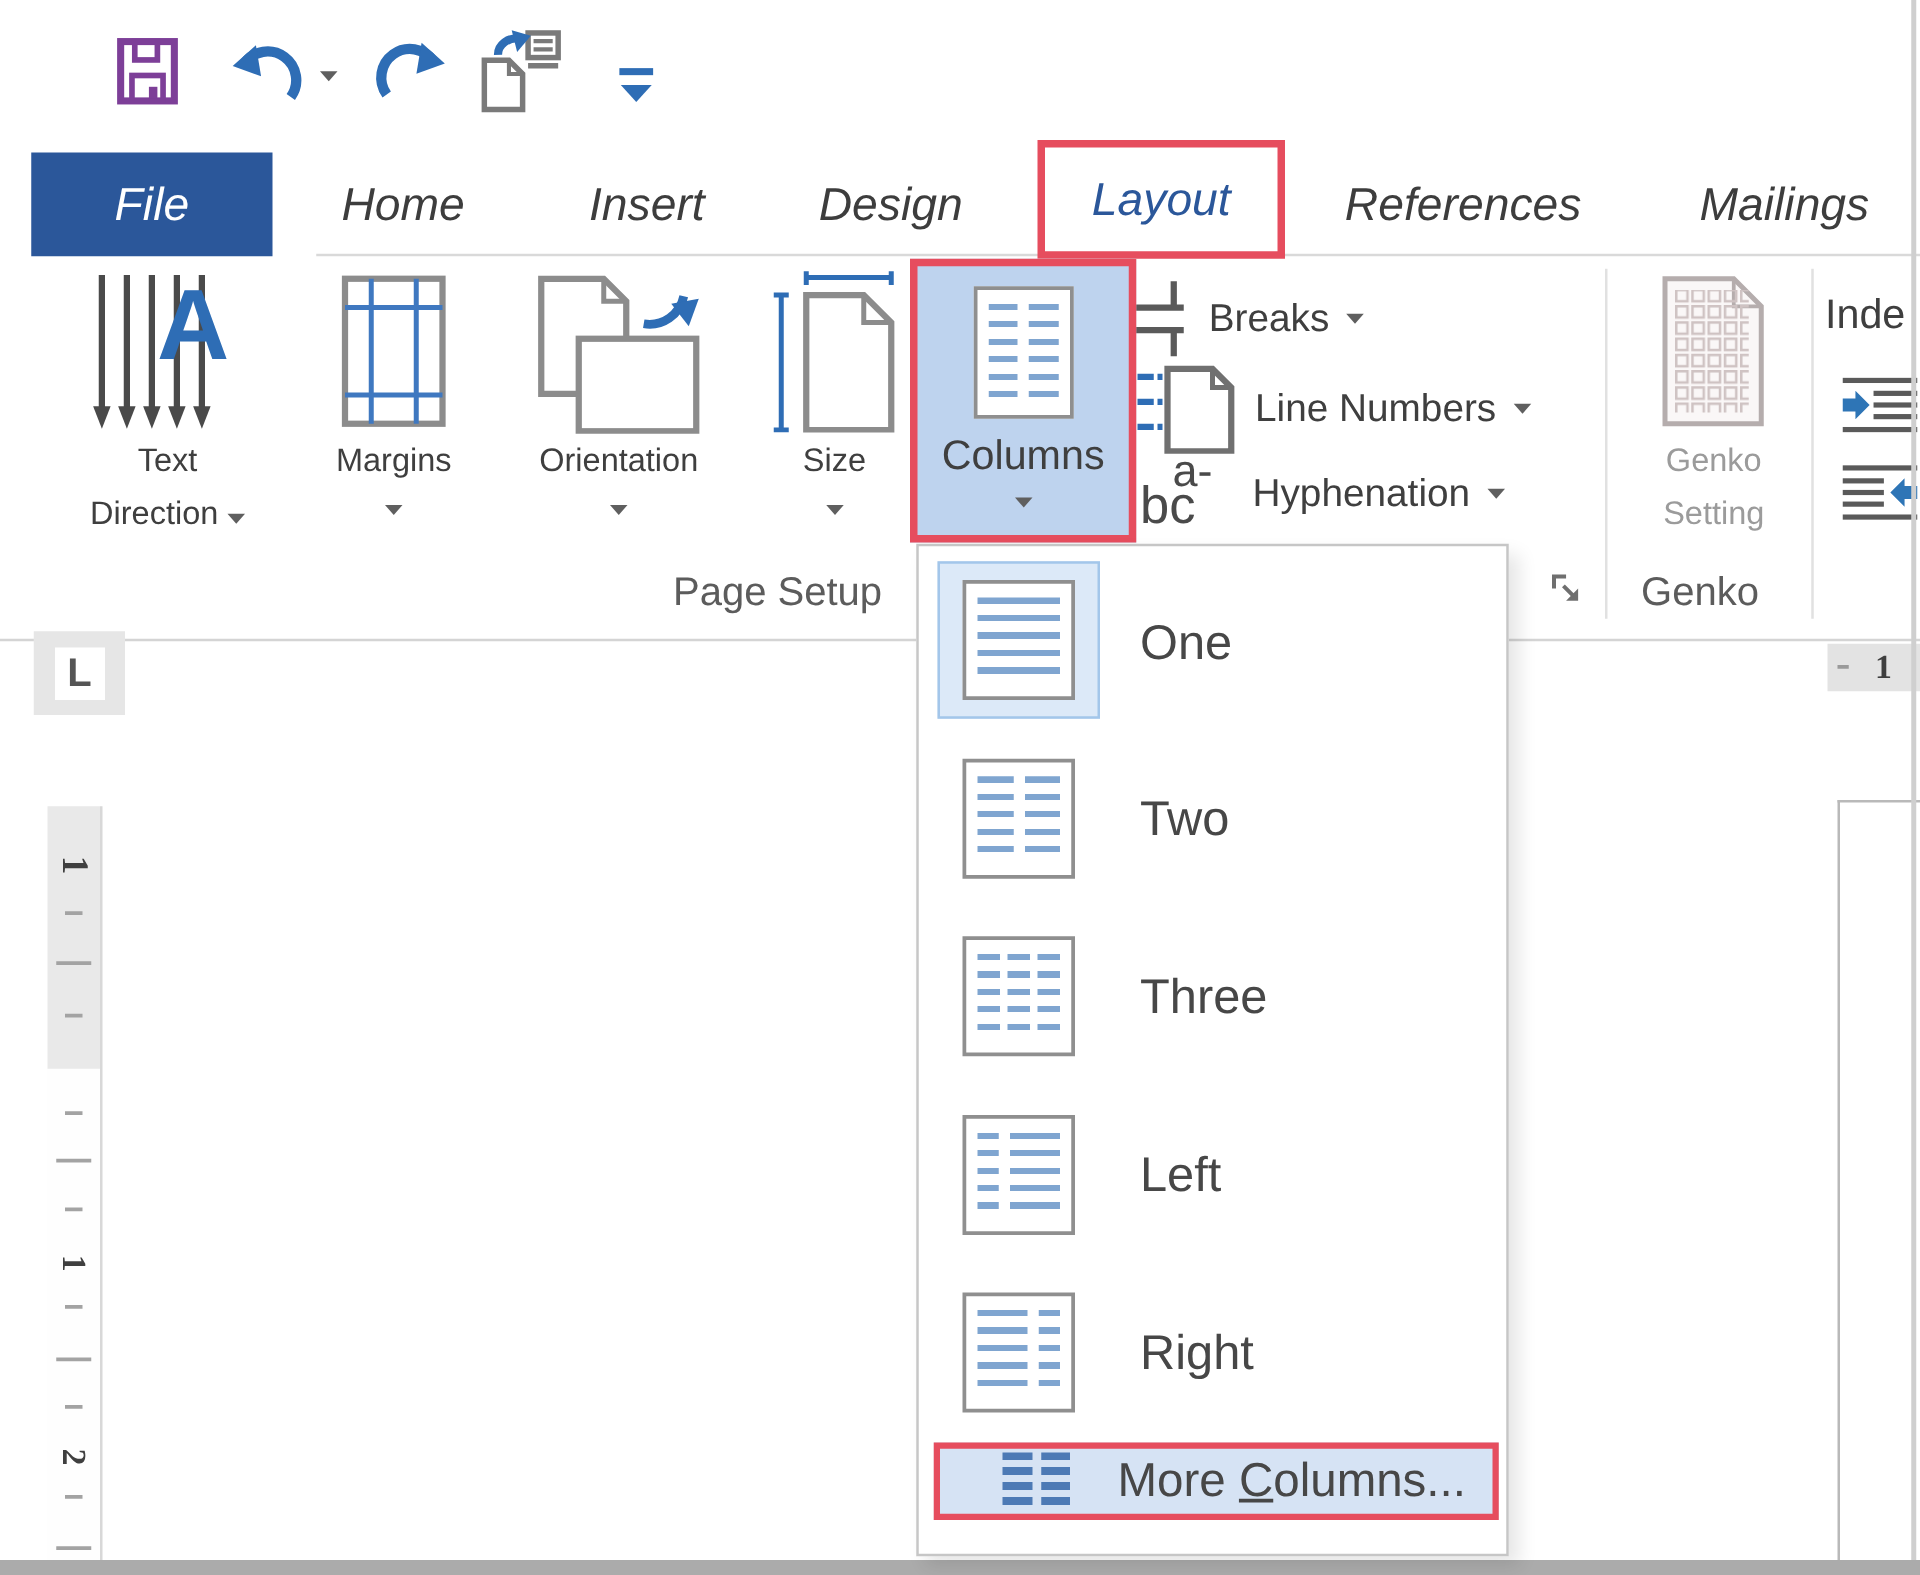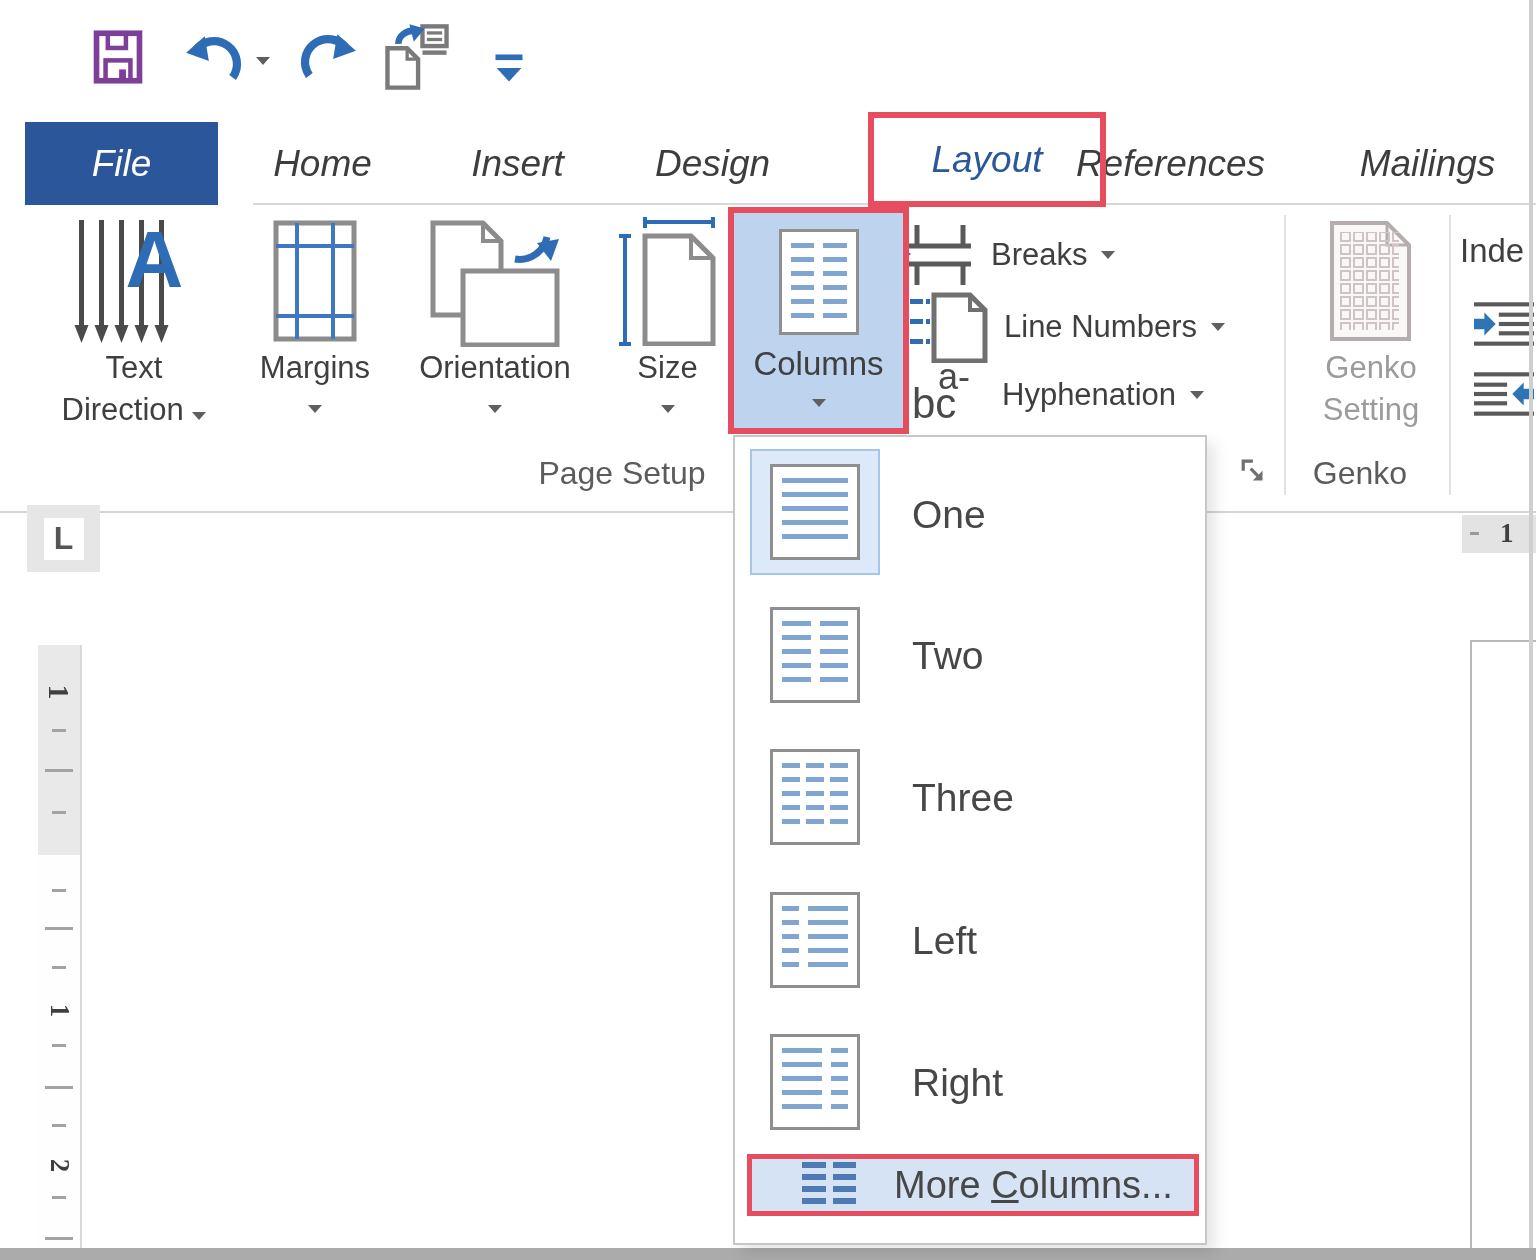--- a/index.html
+++ b/index.html
@@ -12,21 +12,21 @@
 
   
   .tab{display:flex;align-items:center;justify-content:center;
        font-size:37px;color:#3d3d3d;font-style:italic;}
   .tab-file{background:#2b579a;color:#ffffff;}
   .tab-active{color:#2b579a;}
   .redbox{border:6px solid #e64d5e;box-sizing:border-box;background:transparent;}
 
   
   .bigbtn{display:flex;flex-direction:column;align-items:center;}
-  .biglabel{font-size:31px;color:#3f3f3f;line-height:42px;text-align:center;white-space:nowrap;}
+  .biglabel{font-size:26px;color:#3f3f3f;line-height:42px;text-align:center;white-space:nowrap;}
   .caret{display:inline-block;width:0;height:0;
          border-left:9px solid transparent;border-right:9px solid transparent;
          border-top:10px solid #5f5f5f;}
   .caret.sm{border-left-width:7px;border-right-width:7px;border-top-width:8px;}
   .smallbtn{display:flex;align-items:center;gap:14px;font-size:31px;color:#3f3f3f;white-space:nowrap;}
   .grouplabel{font-size:32px;color:#5c5c5c;text-align:center;white-space:nowrap;}
   .disabled-label{color:#9b9b9b;}
   .vsep{width:2px;background:#e1e1e1;}
 
   
@@ -112,21 +112,21 @@
   <div class="abs tab" style="left:250px;top:122px;width:145px;height:83px;">
     <span>Home</span>
   </div>
   <div class="abs tab" style="left:445px;top:122px;width:145px;height:83px;">
     <span>Insert</span>
   </div>
   <div class="abs tab" style="left:640px;top:122px;width:145px;height:83px;">
     <span>Design</span>
   </div>
   <div class="abs" style="left:253px;top:203px;width:1283px;height:2px;background:#d9d9d9;"></div>
-  <div class="abs tab tab-active redbox" style="left:830px;top:112px;width:238px;height:95px;z-index:5;margin-left:38px;">
+  <div class="abs tab tab-active redbox" style="left:830px;top:112px;width:198px;height:95px;z-index:5;">
     <span>Layout</span>
   </div>
   <div class="abs tab" style="left:1078px;top:122px;width:185px;height:83px;">
     <span>References</span>
   </div>
   <div class="abs tab" style="left:1335px;top:122px;width:185px;height:83px;">
     <span>Mailings</span>
   </div>
 
   <div class="abs" style="left:0;top:511px;width:1536px;height:2px;background:#d4d4d4;"></div>
@@ -202,21 +202,21 @@
 
   <div class="abs redbox bigbtn" style="left:728px;top:207px;width:181px;height:227px;background:#bed3ee;z-index:6;">
     <div class="mpage" style="width:80px;height:106px;margin-top:16px;">
       <div class="mcol"></div>
         <div class="mcol"></div>
     </div>
     <div class="biglabel" style="margin-top:8px;font-size:33px;">Columns</div>
     <div style="margin-top:8px;"><span class="caret sm"></span></div>
   </div>
 
-  <div class="abs smallbtn" style="left:901px;top:222px;height:66px;">
+  <div class="abs smallbtn" style="left:877px;top:222px;height:66px;">
     <svg width="76" height="72" viewBox="0 0 76 72">
       <g stroke="#5a5a5a" stroke-width="5" fill="none">
         <line x1="16" y1="6" x2="16" y2="27"></line>
           <line x1="62" y1="6" x2="62" y2="27"></line>
         <line x1="8" y1="27" x2="70" y2="27"></line>
         <line x1="8" y1="45" x2="70" y2="45"></line>
         <line x1="16" y1="45" x2="16" y2="66"></line>
           <line x1="62" y1="45" x2="62" y2="66"></line>
       </g>
       <polygon points="0,28 10,35 0,42" fill="#2e6db5"></polygon>

